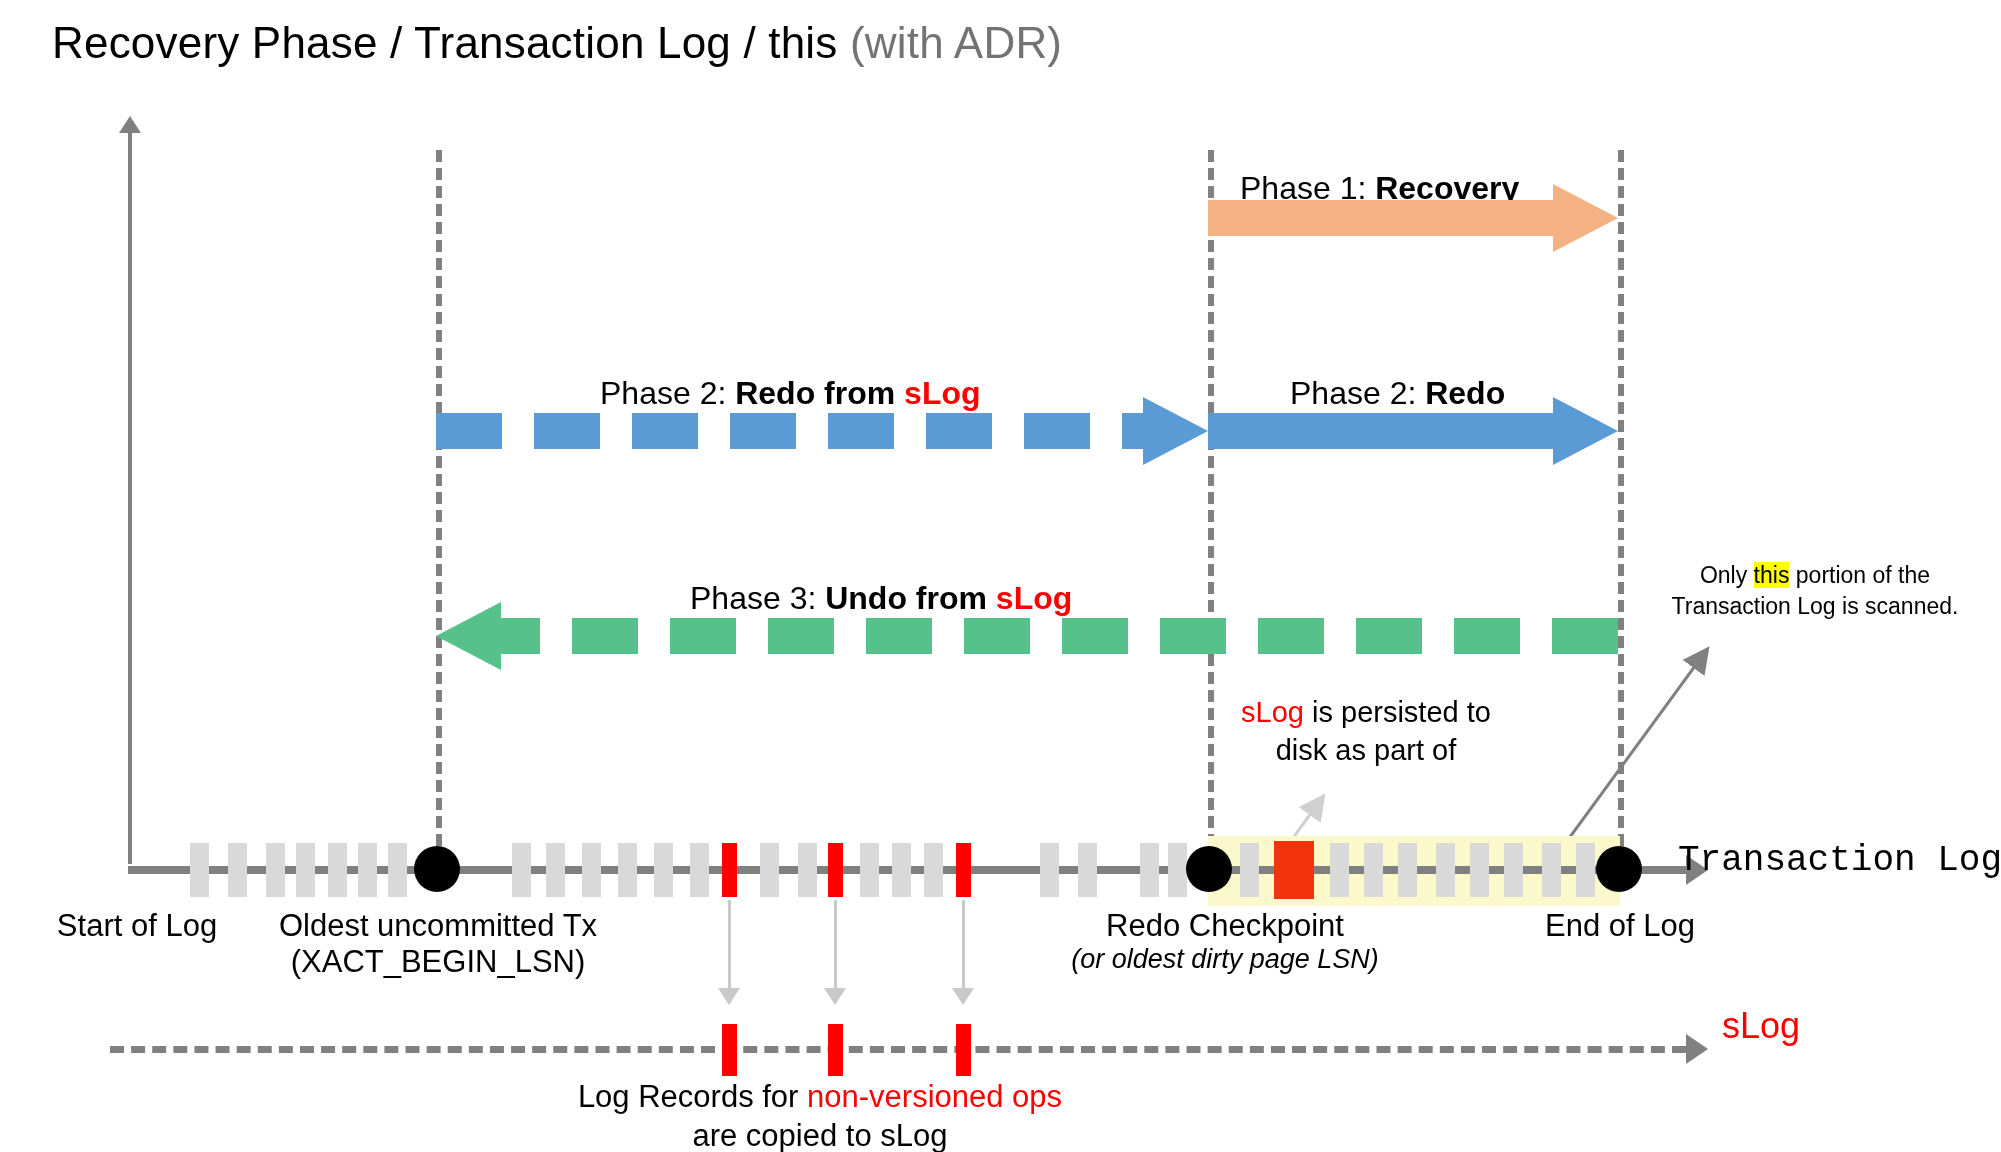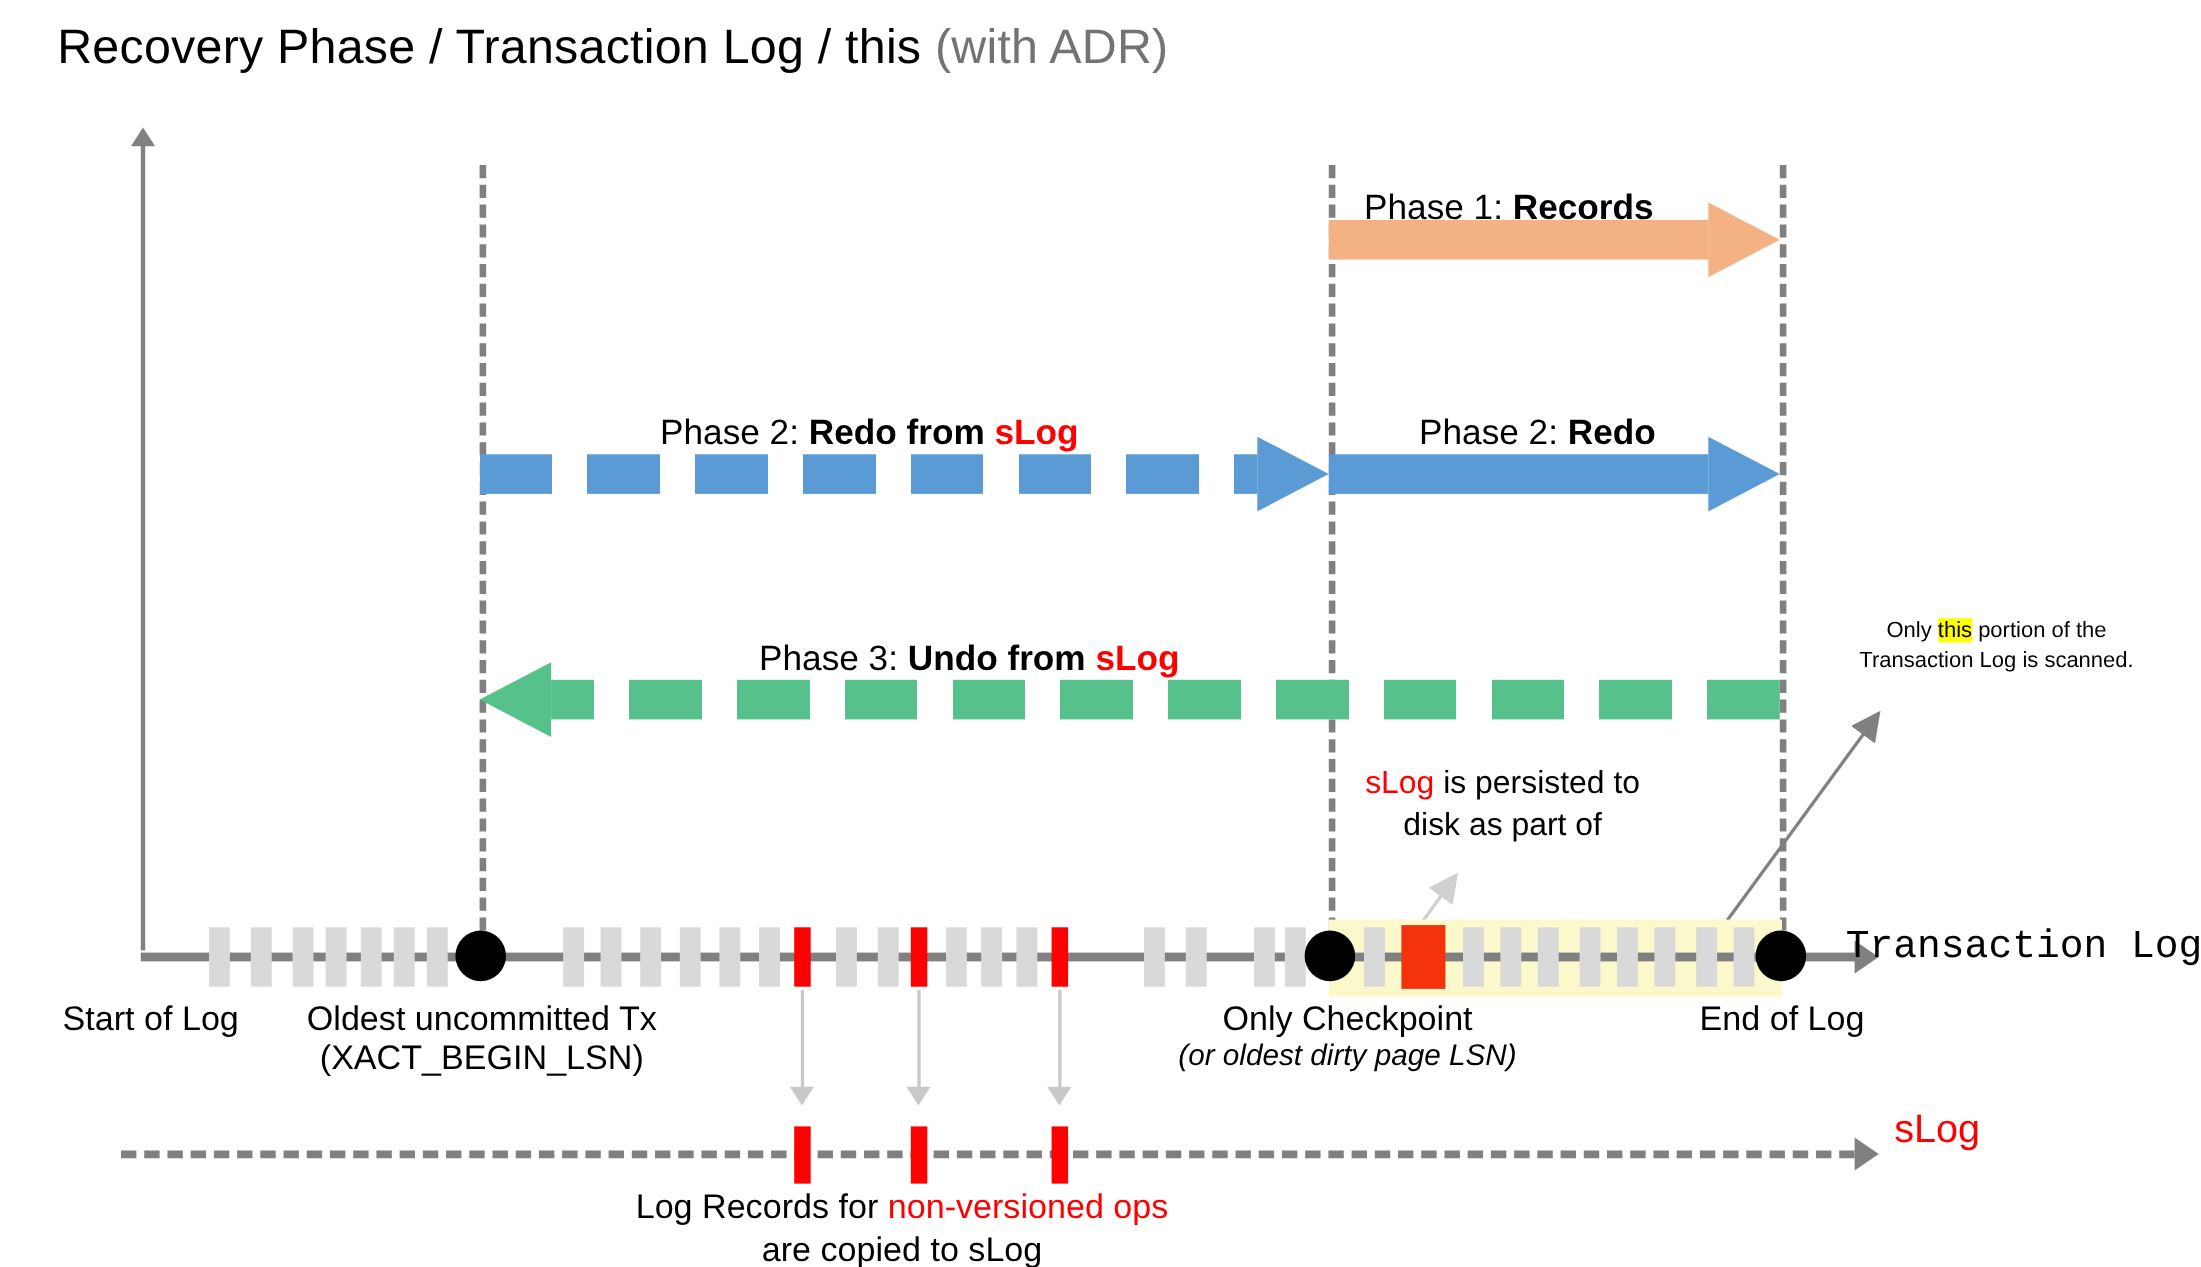--- a/index.html
+++ b/index.html
@@ -99,38 +99,38 @@
      border-top:17px solid #c9c9c9;}
 
   #cap-slogrecords{left:540px;top:1078px;width:560px;font-size:31px;
      text-align:center;line-height:1.25;}
   #cap-slogrecords .red{color:#ff0000;}
 
   
   .anno{font-size:29px;line-height:1.3;text-align:center;}
   #anno-ckpt{left:1216px;top:694px;width:300px;}
   #anno-ckpt .slog{color:#ff0000;}
-  #anno-scan{left:1640px;top:560px;width:350px;text-align:center;font-size:20px;line-height:1.35;}
+  #anno-scan{left:1640px;top:560px;width:350px;text-align:center;font-size:23px;line-height:1.35;}
   #anno-scan .hl{background:#ffff00;}
 
   svg.lead{position:absolute;overflow:visible;}
 </style>
 </head>
 <body>
 
 <div class="abs" id="title"><span>Recovery Phase / Transaction Log / this </span><span class="adr">(with ADR)</span></div>
 
 <div class="abs" id="y-axis-head"></div>
 <div class="abs" id="y-axis"></div>
 
 <div class="abs vguide" id="g-oldest"></div>
 <div class="abs vguide" id="g-ckpt"></div>
 <div class="abs vguide" id="g-end"></div>
 
-<div class="abs plabel" id="lbl-analysis"><span>Phase 1: </span><b>Records</b></div>
+<div class="abs plabel" id="lbl-analysis"><span>Phase 1: </span><b>Recovery</b></div>
 <div class="abs sarrow" id="analysis-arrow">
   <div class="body"></div>
   <div class="head"></div>
 </div>
 
 <div class="abs plabel" id="lbl-redoslog"><span>Phase 2: </span><b>Redo from </b><span class="slog">sLog</span></div>
 <div class="abs dasharrow" id="redoslog-arrow">
   <div class="dbody"></div>
   <div class="dhead"></div>
 </div>
@@ -218,21 +218,21 @@
 <div class="abs dot" style="left:1596px;"></div>
 
 <div class="abs" id="lbl-txlog">Transaction Log</div>
 
 <div class="abs cap" id="cap-start">Start of Log</div>
 <div class="abs cap" id="cap-oldest">
   <div>Oldest uncommitted Tx</div>
   <div>(XACT_BEGIN_LSN)</div>
 </div>
 <div class="abs cap" id="cap-ckpt">
-  <div>Only Checkpoint</div>
+  <div>Redo Checkpoint</div>
   <div class="it">(or oldest dirty page LSN)</div>
 </div>
 <div class="abs cap" id="cap-end">End of Log</div>
 
 <div class="abs" id="sl-line"></div>
 <div class="abs" id="sl-head"></div>
 <div id="sl-records">
     <div class="slrec" style="left: 722px;"></div>
     <div class="slrec" style="left: 828px;"></div>
     <div class="slrec" style="left: 956px;"></div>

